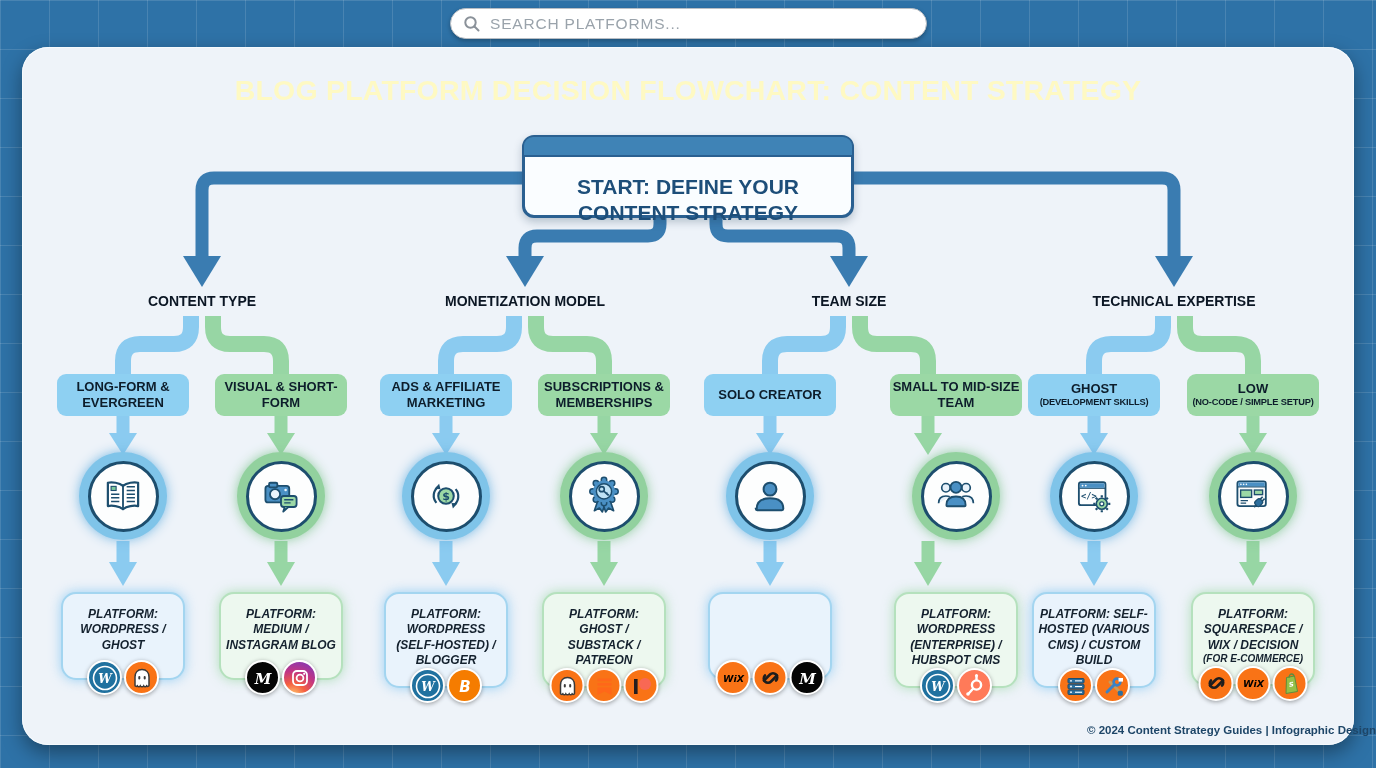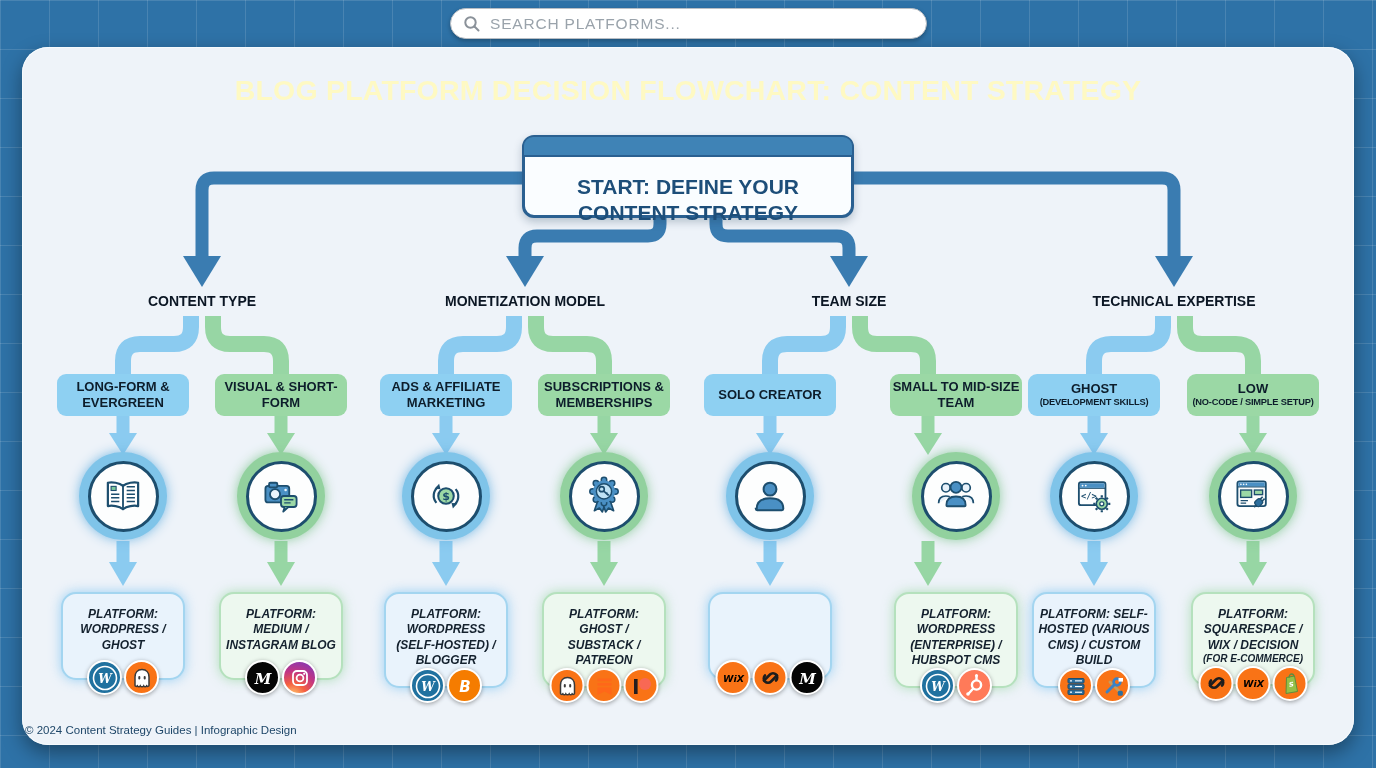--- a/index.html
+++ b/index.html
@@ -93,22 +93,22 @@
     border:2px solid #fff; box-shadow:0 1px 4px rgba(0,0,0,.35);
     display:flex; align-items:center; justify-content:center; overflow:hidden; flex:0 0 auto;
   }
   .logo svg { display:block; }
   .logo.bg-wp { background:#20719f; }
   .logo.bg-medium { background:#050505; }
   .logo.bg-blogger { background:#f57c00; }
   .logo.bg-hubspot { background:#ff7a59; }
   .logo.bg-insta { background:radial-gradient(circle at 28% 112%, #ffd776 0%, #f56040 32%, #c13584 62%, #833ab4 92%); }
   .footer {
-    position:absolute; left:0; right:0; top:724px; text-align:left;
-    font-size:11.5px; font-weight:400; color:#1e4668;margin-left:25px;
+    position:absolute; left:0; right:0; top:724px; text-align:right;
+    font-size:11.5px; font-weight:700; color:#1e4668;
   }
 </style>
 </head>
 <body>
 
 <div class="searchbar">
   <span class="sicon">
     <svg width="18" height="18" viewBox="0 0 18 18">
         <circle cx="7.5" cy="7.5" r="5.2" fill="none" stroke="#8a9199" stroke-width="2"></circle>
         <path d="M11.5 11.5l4 4" stroke="#8a9199" stroke-width="2" stroke-linecap="round"></path>

